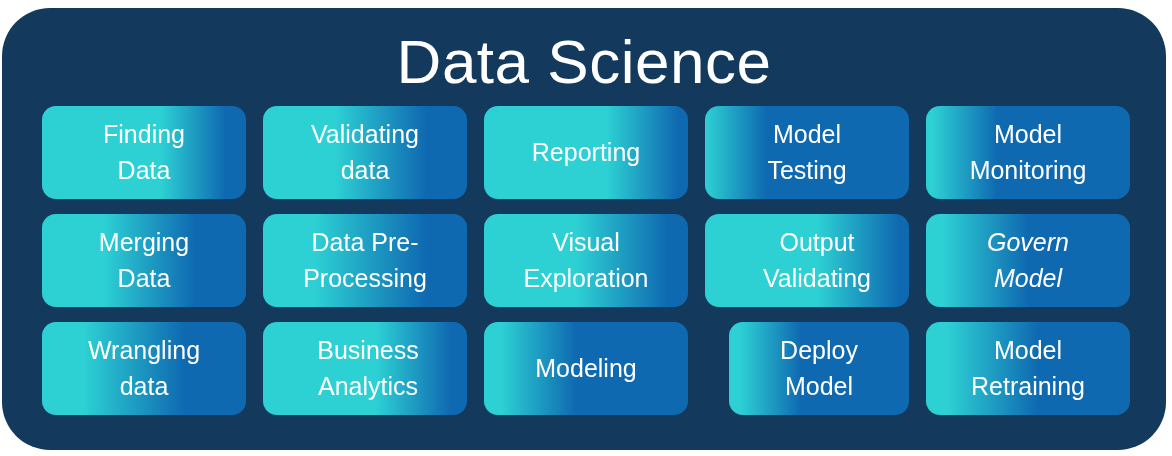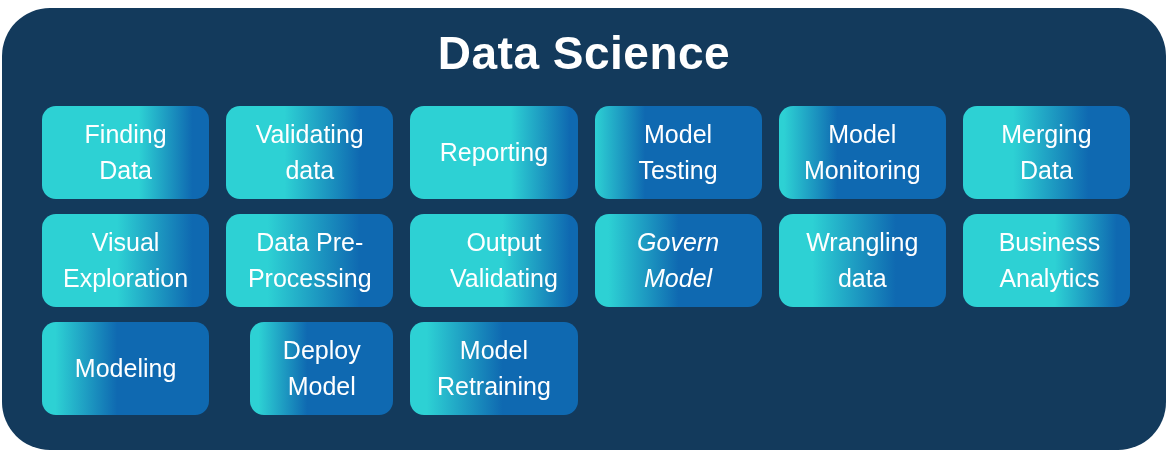--- a/index.html
+++ b/index.html
@@ -17,33 +17,33 @@
   .panel {
     position: absolute;
     left: 2px;
     top: 8px;
     width: 1164px;
     height: 442px;
     border-radius: 48px;
   }
   .title {
     text-align: center;
-    font-size: 46px;
-    font-weight: 700;
+    font-size: 62px;
+    font-weight: 400;
     letter-spacing: 0.5px;
     padding-top: 20px;
     line-height: 1.1;
   }
   .grid {
     position: absolute;
     left: 40px;
     right: 36px;
     top: 98px;
     display: grid;
-    grid-template-columns: repeat(6, 1fr);
+    grid-template-columns: repeat(5, 1fr);
     column-gap: 17px;
     row-gap: 15px;
   }
   .box {
     height: 93px;
     border-radius: 14px;
     display: flex;
     align-items: center;
     justify-content: center;
     text-align: center;
@@ -80,27 +80,27 @@
 Testing</span>
   </div>
         <div class="box" style="background: linear-gradient(90deg, rgb(45, 209, 212) 0%, rgb(45, 209, 212) 3%, rgb(15, 105, 177) 35%, rgb(15, 105, 177) 100%); color: rgb(255, 255, 255);">
     <span class="box-label">Model
 Monitoring</span>
   </div>
         <div class="box" style="background: linear-gradient(90deg, rgb(45, 209, 212) 0%, rgb(45, 209, 212) 30%, rgb(15, 105, 177) 75%, rgb(15, 105, 177) 100%); color: rgb(255, 255, 255); align-items: center;">
     <span class="box-label">Merging
 Data</span>
   </div>
+        <div class="box" style="background: linear-gradient(90deg, rgb(45, 209, 212) 0%, rgb(45, 209, 212) 25%, rgb(15, 105, 177) 80%, rgb(15, 105, 177) 100%); color: rgb(255, 255, 255);">
+    <span class="box-label">Data Pre-
+Processing</span>
+  </div>
         <div class="box" style="background: linear-gradient(90deg, rgb(45, 209, 212) 0%, rgb(45, 209, 212) 45%, rgb(15, 105, 177) 90%, rgb(15, 105, 177) 100%); color: rgb(255, 255, 255);">
     <span class="box-label">Visual
 Exploration</span>
-  </div>
-        <div class="box" style="background: linear-gradient(90deg, rgb(45, 209, 212) 0%, rgb(45, 209, 212) 25%, rgb(15, 105, 177) 80%, rgb(15, 105, 177) 100%); color: rgb(255, 255, 255);">
-    <span class="box-label">Data Pre-
-Processing</span>
   </div>
         <div class="box" style="background: linear-gradient(90deg, rgb(45, 209, 212) 0%, rgb(45, 209, 212) 55%, rgb(15, 105, 177) 95%, rgb(15, 105, 177) 100%); color: rgb(255, 255, 255); padding-left: 30px;">
     <span class="box-label">Output
 Validating</span>
   </div>
         <div class="box" style="background: linear-gradient(90deg, rgb(45, 209, 212) 0%, rgb(45, 209, 212) 8%, rgb(15, 105, 177) 50%, rgb(15, 105, 177) 100%); color: rgb(255, 255, 255); font-style: italic;">
     <span class="box-label">Govern
 Model</span>
   </div>
         <div class="box" style="background: linear-gradient(90deg, rgb(45, 209, 212) 0%, rgb(45, 209, 212) 20%, rgb(15, 105, 177) 70%, rgb(15, 105, 177) 100%); color: rgb(255, 255, 255);">

